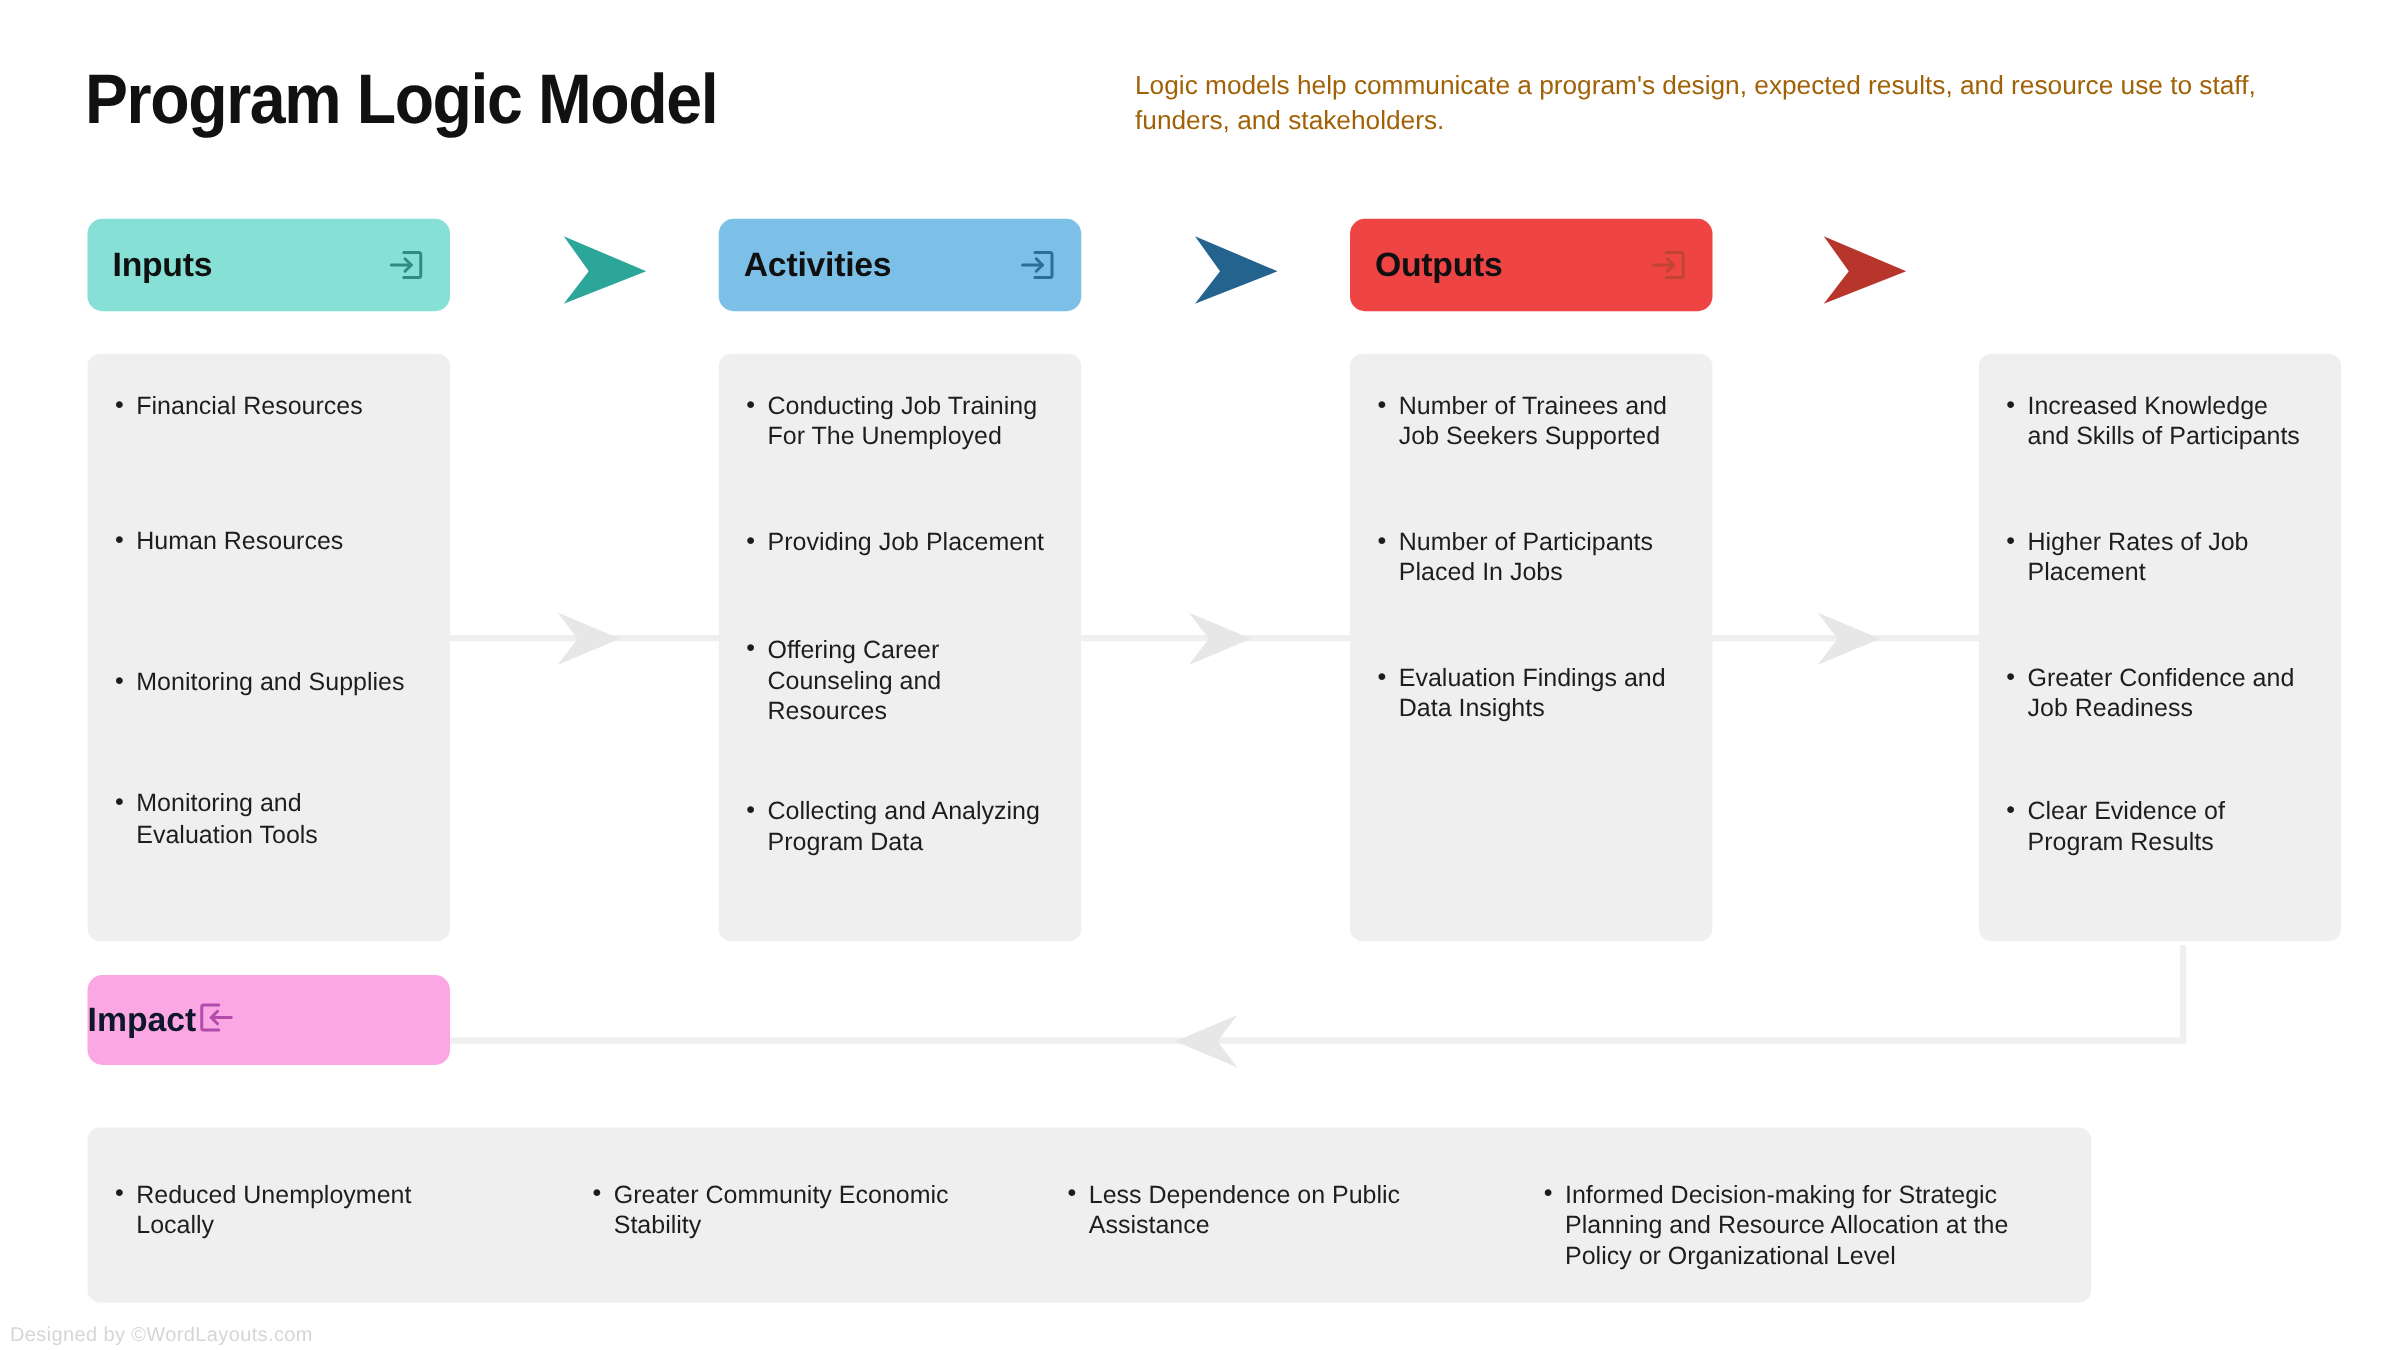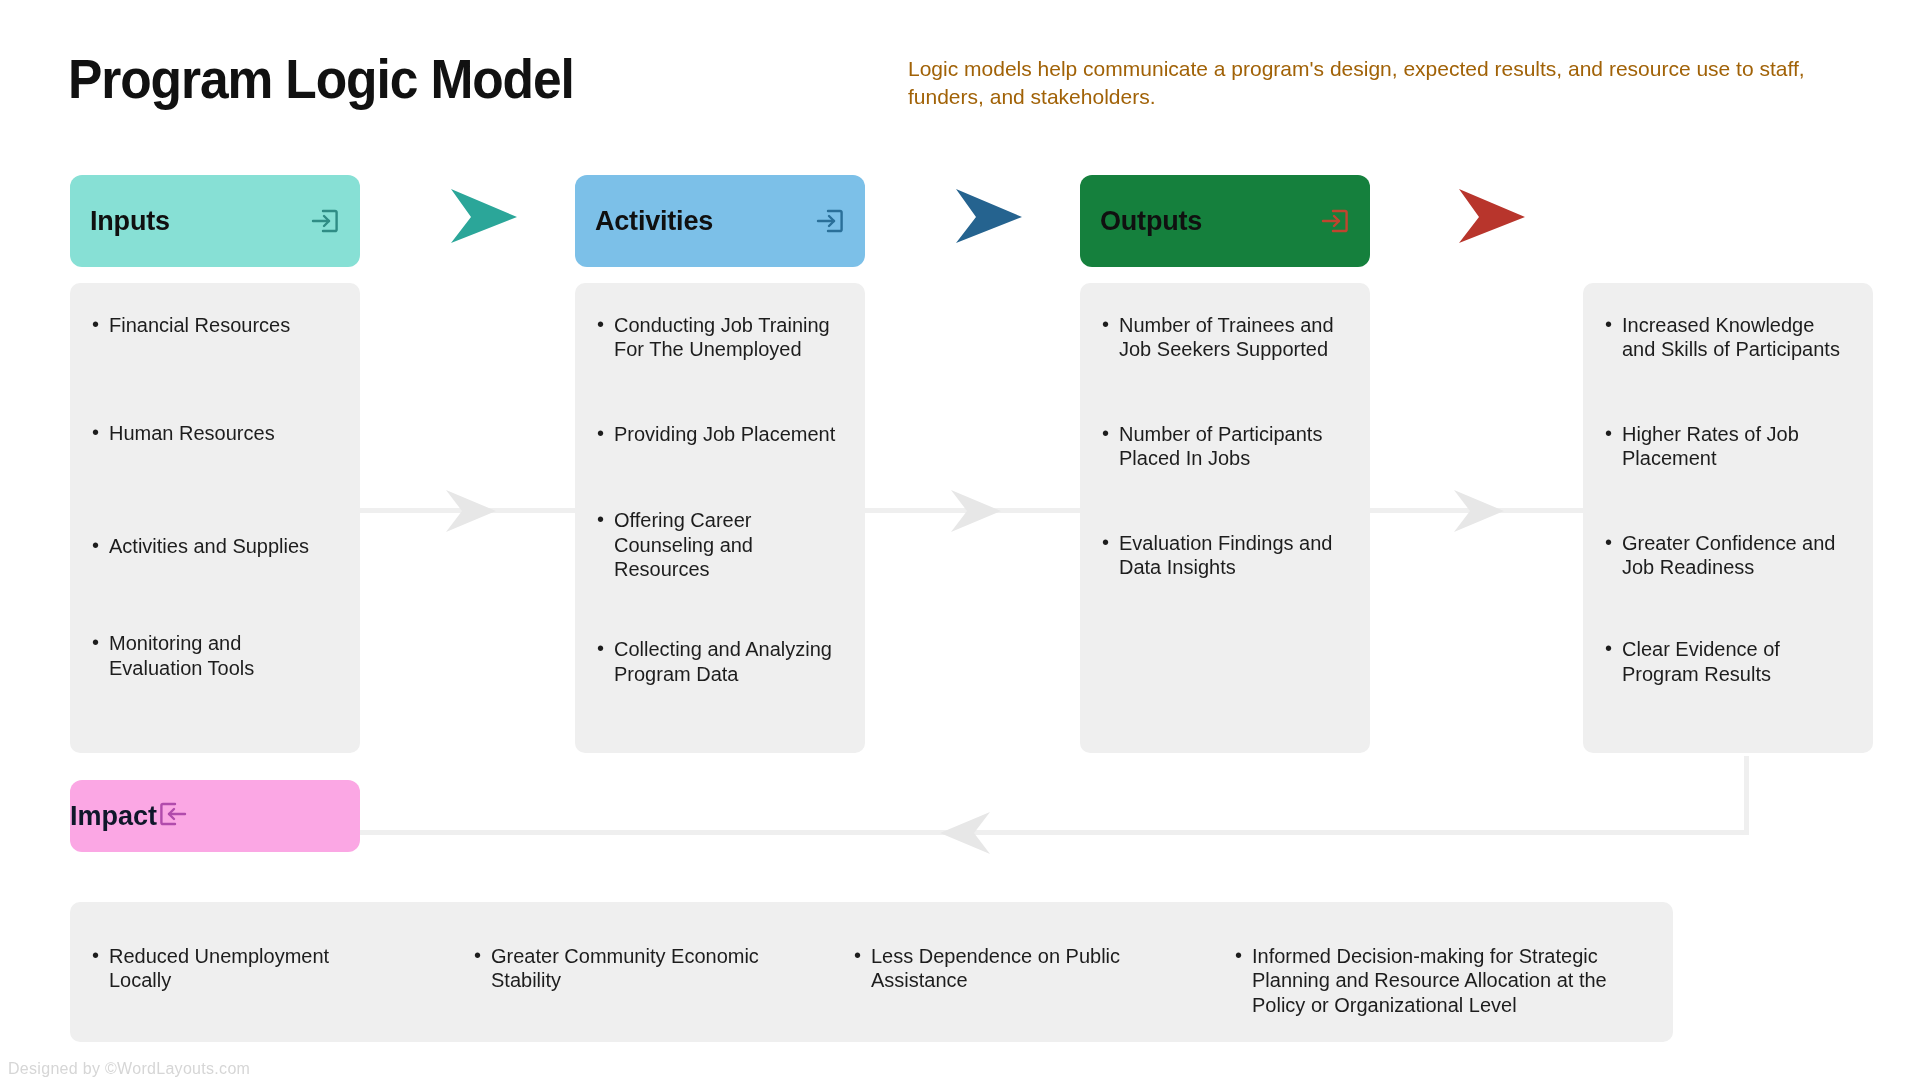--- a/index.html
+++ b/index.html
@@ -19,21 +19,21 @@
     transform: scaleX(0.92); transform-origin: left center;
     white-space: nowrap;
   }
   .subtitle {
     position: absolute; left: 908px; top: 55px; width: 940px;
     font-size: 21px; line-height: 1.32; color: #a16207;
   }
 
   
   .col-head {
-    position: absolute; height: 92px; border-radius: 12px;
+    position: absolute; height: 74px; border-radius: 12px;
     display: flex; align-items: center;
   }
   .col-head .ch-label {
     font-size: 27px; font-weight: 700; color: #101010;
     margin-left: 20px; letter-spacing: -0.2px;
   }
   .col-head .ch-icon {
     position: absolute; right: 18px; top: 50%;
     transform: translateY(-50%);
     width: 34px; height: 34px;
@@ -118,21 +118,21 @@
       <svg width="32" height="32" viewBox="0 0 32 32" fill="none" stroke="#2f8c85" stroke-width="2.4" stroke-linecap="round" stroke-linejoin="round">
         <path d="M14 6 H26 A1.6 1.6 0 0 1 27.6 7.6 V24.4 A1.6 1.6 0 0 1 26 26 H14"></path>
         <path d="M4 16 H20"></path>
         <path d="M15 11 L20 16 L15 21"></path>
       </svg>
     </span>
   </div>
   <div class="col-body" style="left:70px; top:283px; width:290px; height:470px;">
     <div class="bullet" style="margin-bottom:84px;">Financial Resources</div>
     <div class="bullet" style="margin-bottom:88px;">Human Resources</div>
-    <div class="bullet" style="margin-bottom:73px;">Activities and Supplies</div>
+    <div class="bullet" style="margin-bottom:73px;">Monitoring and Supplies</div>
     <div class="bullet">Monitoring and Evaluation Tools</div>
   </div>
 
   <svg class="stage-arrow" style="left:448px; top:186px;" width="72" height="60" viewBox="0 0 72 60">
     <path d="M3 3 L69 31 L3 57 L23 31 Z" fill="#2ba699"></path>
   </svg>
 
   <div class="col-head" style="left:575px; top:175px; width:290px; background:#7cc0e8;">
     <span class="ch-label">Activities</span>
     <span class="ch-icon">
@@ -147,21 +147,21 @@
     <div class="bullet" style="margin-bottom:60px;">Conducting Job Training For The Unemployed</div>
     <div class="bullet" style="margin-bottom:62px;">Providing Job Placement</div>
     <div class="bullet" style="margin-bottom:56px;">Offering Career Counseling and Resources</div>
     <div class="bullet">Collecting and Analyzing Program Data</div>
   </div>
 
   <svg class="stage-arrow" style="left:953px; top:186px;" width="72" height="60" viewBox="0 0 72 60">
     <path d="M3 3 L69 31 L3 57 L23 31 Z" fill="#25638f"></path>
   </svg>
 
-  <div class="col-head" style="left:1080px; top:175px; width:290px; background:#15803d;">
+  <div class="col-head" style="left:1080px; top:175px; width:290px; background:#ef4444;">
     <span class="ch-label">Outputs</span>
     <span class="ch-icon">
       <svg width="32" height="32" viewBox="0 0 32 32" fill="none" stroke="#c0452f" stroke-width="2.4" stroke-linecap="round" stroke-linejoin="round">
         <path d="M14 6 H26 A1.6 1.6 0 0 1 27.6 7.6 V24.4 A1.6 1.6 0 0 1 26 26 H14"></path>
         <path d="M4 16 H20"></path>
         <path d="M15 11 L20 16 L15 21"></path>
       </svg>
     </span>
   </div>
   <div class="col-body" style="left:1080px; top:283px; width:290px; height:470px;">

